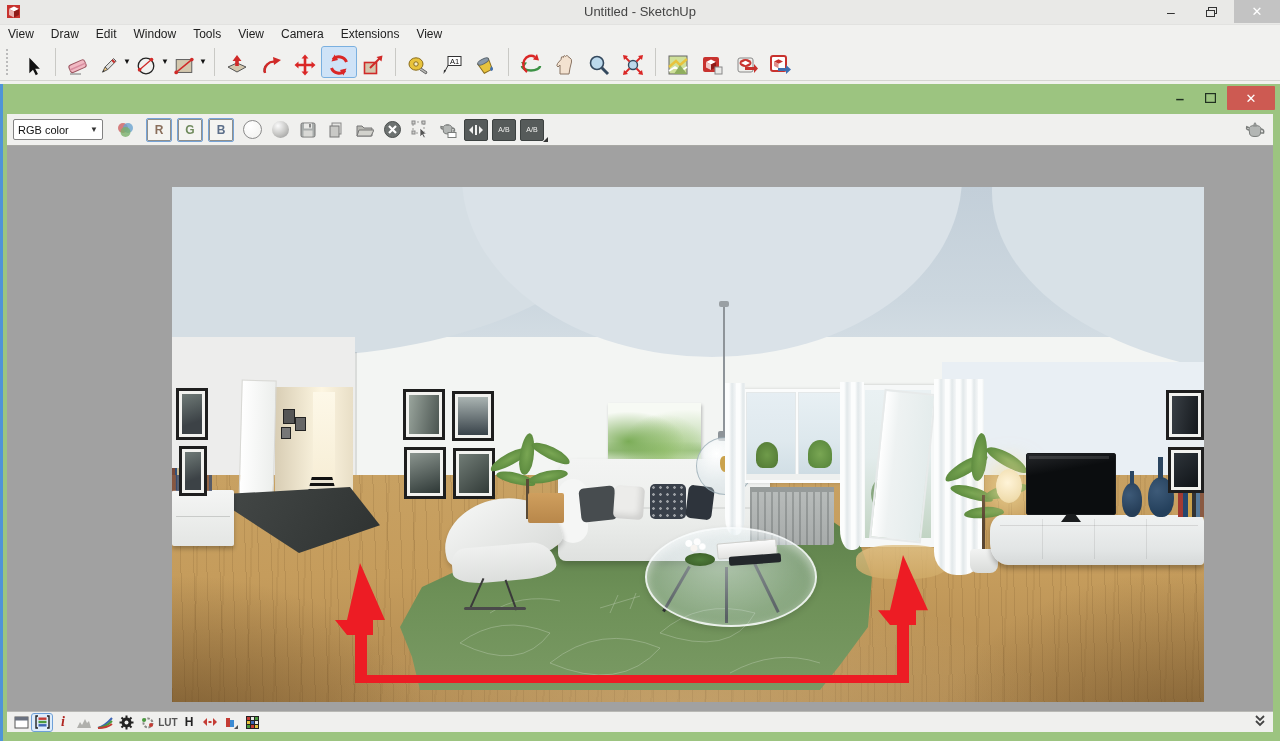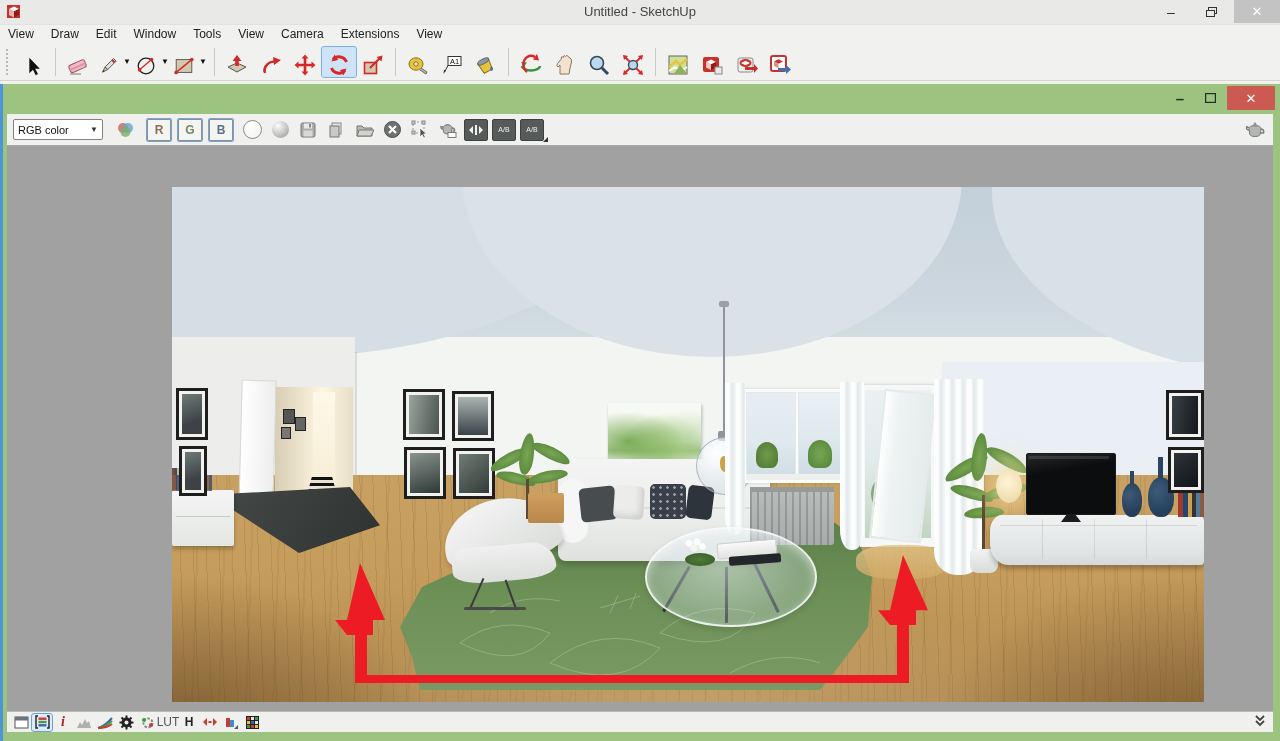--- a/index.html
+++ b/index.html
@@ -633,21 +633,21 @@
         </svg>
       </div>
     <div class="sbtn">
         <svg width="15" height="15" viewBox="0 0 15 15">
           <circle cx="8" cy="8" r="4.5" fill="none" stroke="#8a8a86" stroke-width="2" stroke-dasharray="2.5 1.5"></circle>
           <circle cx="4" cy="5" r="2" fill="#4a9a3e"></circle>
           <circle cx="11" cy="10" r="2" fill="#c43c34"></circle>
         </svg>
       </div>
     <div class="sbtn">
-        <span style="font-size:12px;font-weight:normal;color:#555;letter-spacing:0;">LUT</span>
+        <span style="font-size:10px;font-weight:bold;color:#555;letter-spacing:0;">LUT</span>
       </div>
     <div class="sbtn">
         <span style="font-size:12px;font-weight:bold;color:#222;">H</span>
       </div>
     <div class="sbtn">
         <svg width="16" height="10" viewBox="0 0 16 10">
           <path d="M5 1 L1 5 L5 9 Z" fill="#c43c34"></path>
           <path d="M11 1 L15 5 L11 9 Z" fill="#c43c34"></path>
           <rect x="6.5" y="4" width="3" height="2" fill="#c43c34"></rect>
         </svg>

